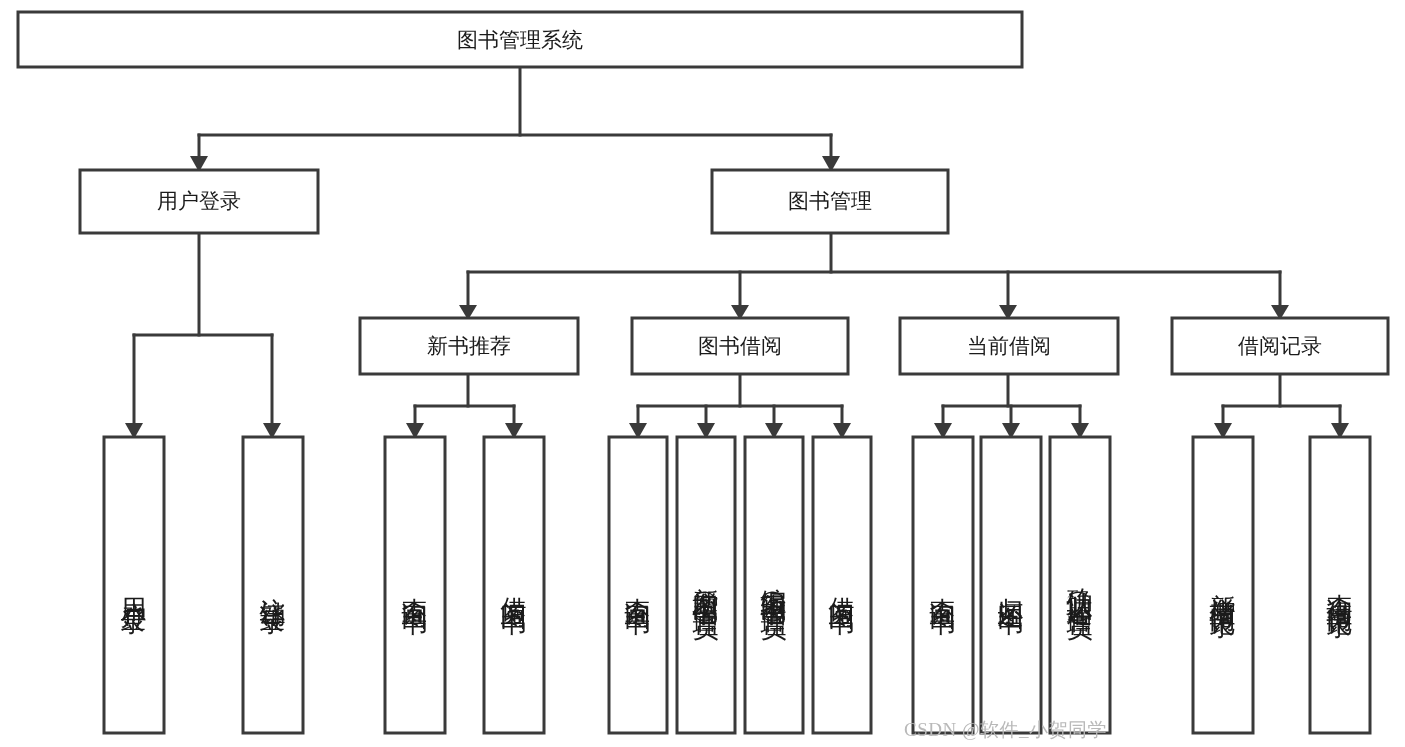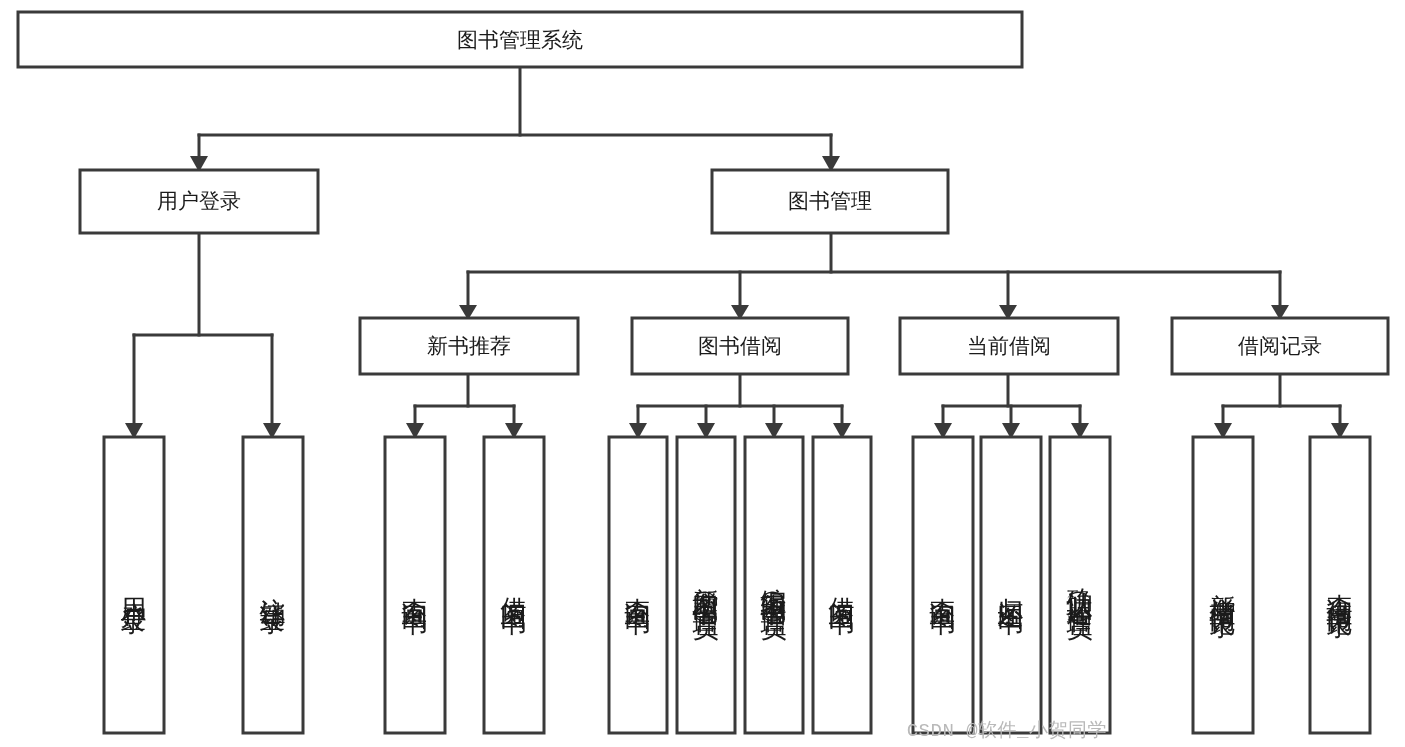--- a/index.html
+++ b/index.html
@@ -61,21 +61,21 @@
     align-items: center;
     justify-content: center;
     text-align: center;
     white-space: nowrap;
     pointer-events: none;
   }
   .watermark {
     position: absolute;
     right: 8px;
     bottom: 4px;
-    font-family: Liberation Mono, monospace;
+    font-family: Liberation Serif, serif;
     font-size: 19px;
     color: #b9b9b9;
     letter-spacing: 0.5px;
     user-select: none;
   }
 </style>
 </head>
 <body>
 
 <div id="diagram-root">

